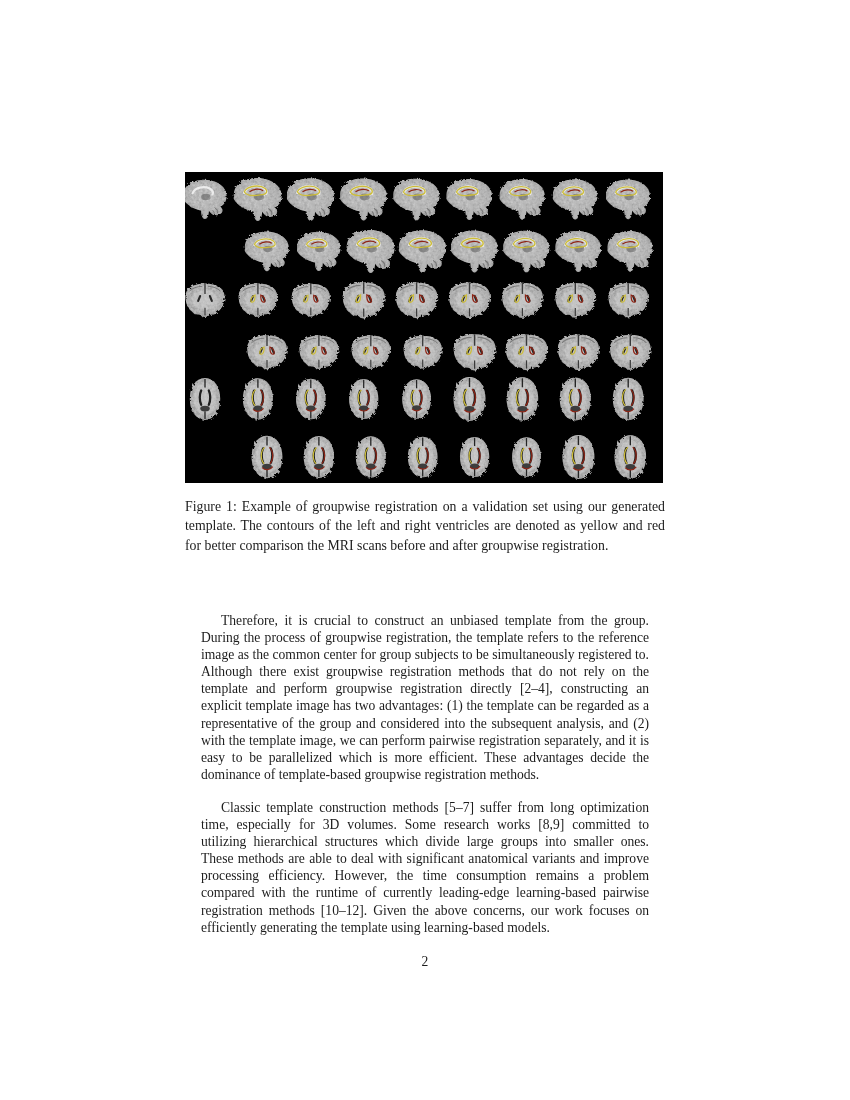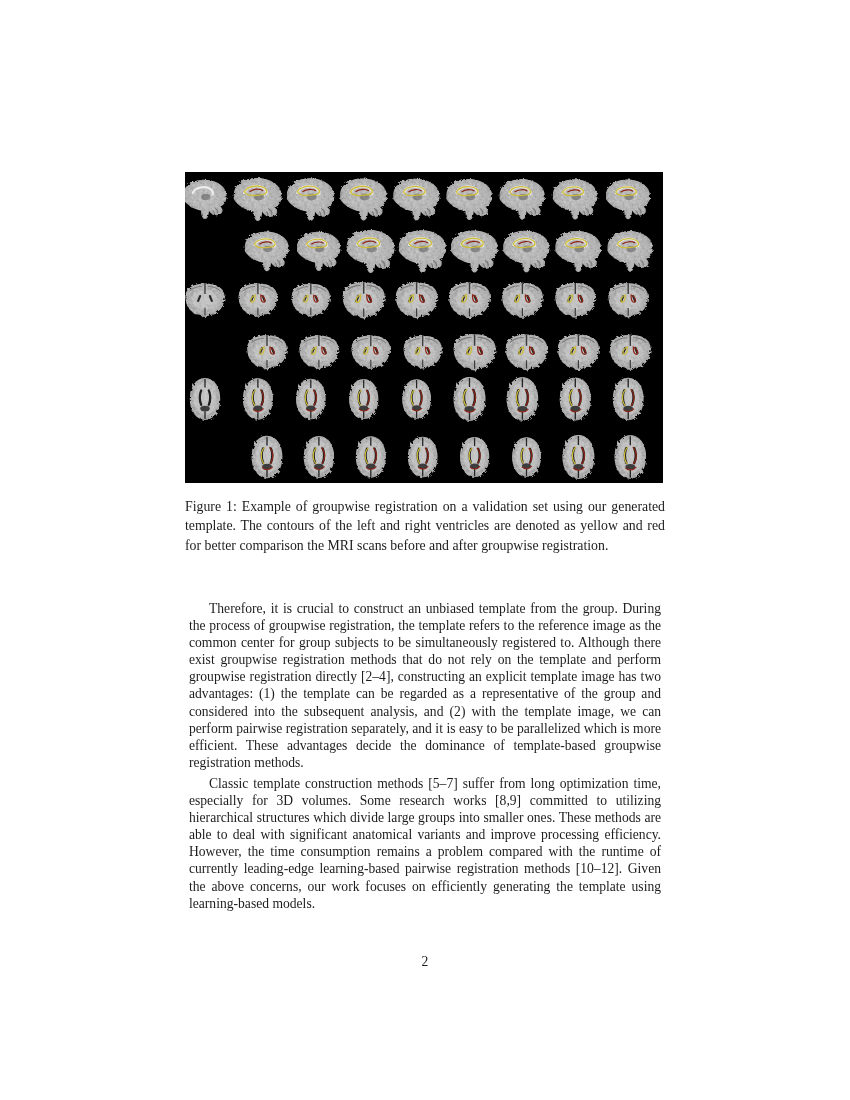--- a/index.html
+++ b/index.html
@@ -38,21 +38,21 @@
     position: absolute;
     left: 185px;
     top: 596px;
     width: 480px;
     font-size: 13.6px;
     line-height: 17.1px;
     text-align: justify;
     hyphens: auto;
     color: #1c1c1c;
   }
-  .body-text p { text-indent: 20px; margin: 4px; }
+  .body-text p { text-indent: 20px; margin: 16px; }
   .page-number {
     position: absolute;
     left: 0;
     top: 954px;
     width: 850px;
     text-align: center;
     font-size: 13.6px;
     color: #1c1c1c;
   }
 </style>

